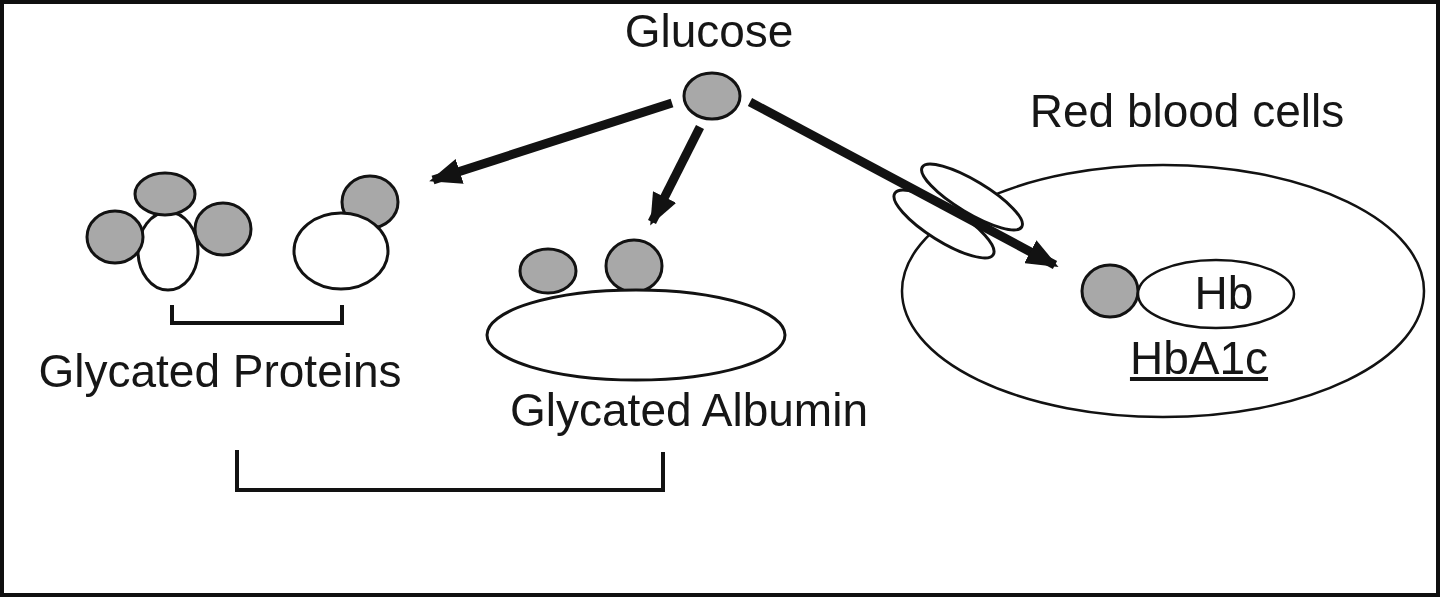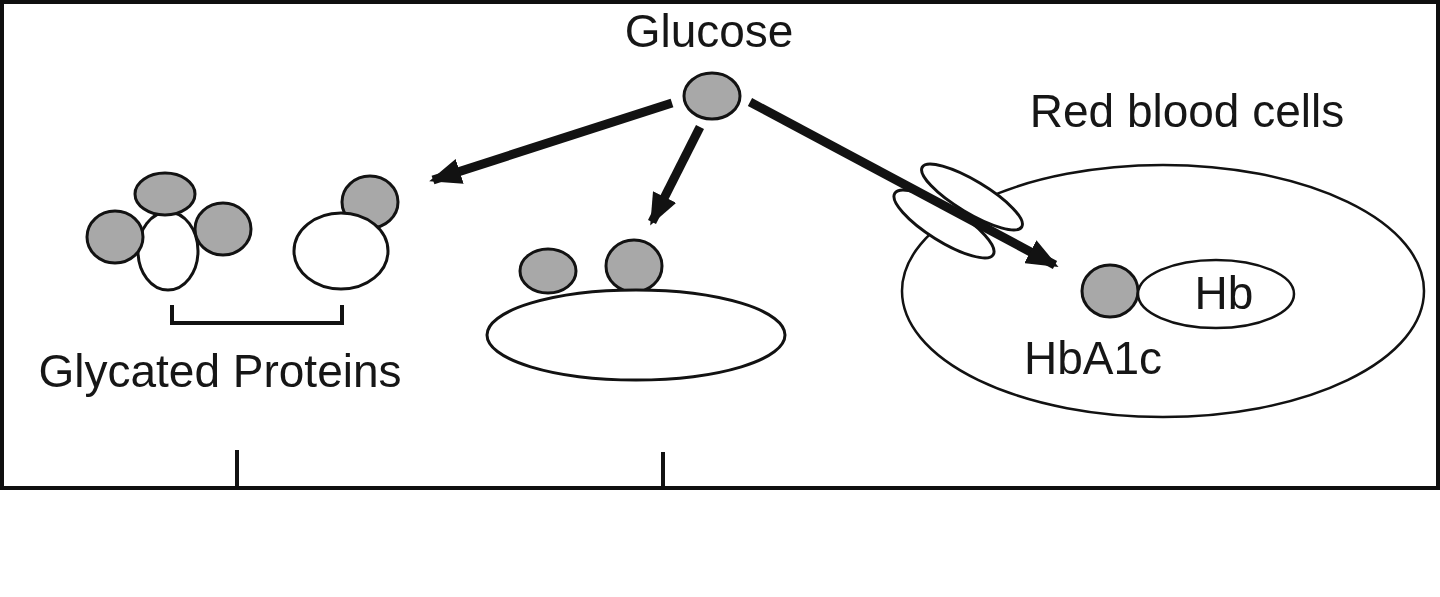--- a/index.html
+++ b/index.html
@@ -3,21 +3,21 @@
 <meta charset="utf-8">
 <style>
   html, body {
     margin: 0;
     padding: 0;
     background: #ffffff;
   }
   .canvas {
     position: relative;
     width: 1440px;
-    height: 490px;
+    height: 597px;
     background: #ffffff;
     overflow: hidden;
     font-family: "Liberation Sans", sans-serif;
   }
   .frame {
     position: absolute;
     inset: 0;
     border: 4px solid #0f0f0f;
     pointer-events: none;
     z-index: 5;
@@ -81,20 +81,21 @@
     <path d="M237,450 L237,490 L663,490 L663,452" fill="none" stroke="#121212" stroke-width="4"></path>
   </svg>
 
   <div class="lbl" style="left:709px; top:8px;">Glucose</div>
 
   <div class="lbl" style="left:1163px; top:88px;margin-left:24px;">Red blood cells</div>
 
   <div class="lbl" style="left:220px; top:348px;">Glycated Proteins</div>
 
 
+  <div class="lbl" style="left:689px; top:387px;">Glycated Albumin</div>
 
 
   <div class="lbl" style="left:1224px; top:270px;text-align:center;">Hb</div>
 
-  <div class="lbl" style="left:1093px; top:335px;">HbA1c</div>
+  <div class="lbl" style="left:1199px; top:335px;text-decoration:underline;">HbA1c</div>
 
   <div class="frame"></div>
 </div>
 
 </body></html>

